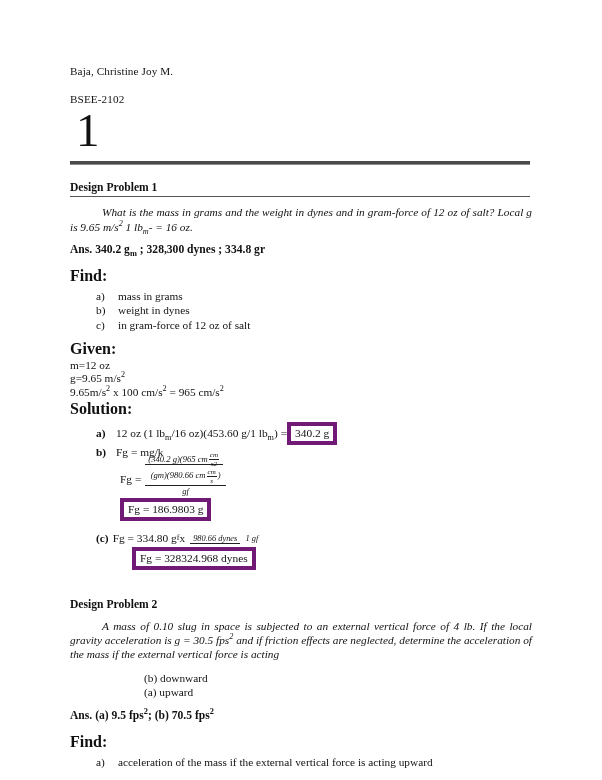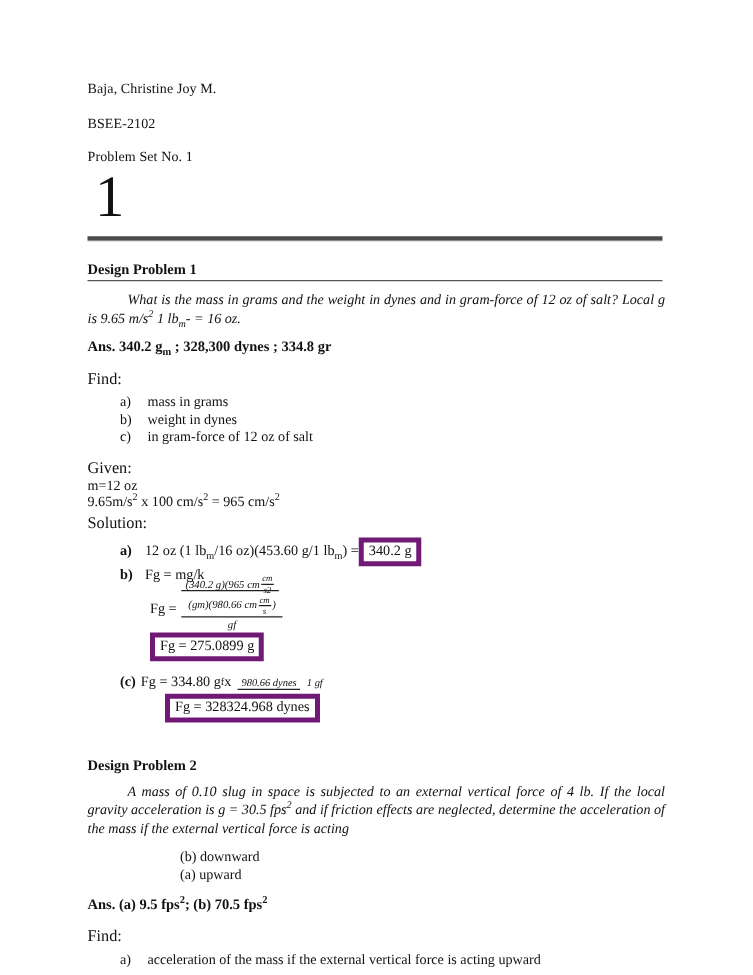--- a/index.html
+++ b/index.html
@@ -81,22 +81,22 @@
     content: "";
     display: inline-block;
     width: 32px;
   }
   .ans {
     font-size: 11.6px;
     font-weight: bold;
     margin: 0 0 11px 0;
   }
   .label-bold {
-    font-size: 13px;
-    font-weight: normal;
+    font-size: 16px;
+    font-weight: bold;
     margin: 0 0 4px 0;
   }
   ol.alpha {
     margin: 0 0 8px 0;
     padding: 0 0 0 48px;
     list-style: none;
   }
   ol.alpha li {
     font-size: 11.3px;
     line-height: 14.2px;
@@ -208,21 +208,20 @@
   }
 </style>
 </head>
 <body>
 
 <div class="page">
 
   <div>
     <p class="hdr-line">Baja, Christine Joy M.</p>
     <p class="hdr-line">BSEE-2102</p>
-    <p class="hdr-line">Problem Set No. 1</p>
   </div>
 
   <div class="chapter">
     <span class="chapter-num">1</span>
   </div>
 
   <hr class="rule-thick">
 
   <div class="section-head">Design Problem 1</div>
   <hr class="rule-thin">
@@ -233,20 +232,21 @@
 
   <div class="label-bold">Find:</div>
   <ol class="alpha">
     <li><span class="mk">a)</span><span>mass in grams</span></li>
     <li><span class="mk">b)</span><span>weight in dynes</span></li>
     <li><span class="mk">c)</span><span>in gram-force of 12 oz of salt</span></li>
   </ol>
 
   <div class="label-bold" style="margin-bottom:1px">Given:</div>
   <p class="given-line">m=12 oz</p>
+  <p class="given-line"><span>g=9.65 m/s</span><sup>2</sup></p>
   <p class="given-line"><span>9.65m/s</span><sup>2</sup><span> x  100 cm/s</span><sup>2</sup><span> = 965 cm/s</span><sup>2</sup></p>
 
   <div class="label-bold" style="margin-top:0px">Solution:</div>
 
   <div class="solution">
 
     <div class="sol-row">
       <span class="sol-mk">a)</span><span>12 oz (1 lb</span><sub>m</sub><span>/16 oz)(453.60 g/1 lb</span><sub>m</sub><span>) =</span><span class="boxed">340.2 g</span>
     </div>
 
@@ -259,21 +259,21 @@
       <span class="frac">
         <span class="num"><span>(340.2 g)(965 cm</span><span class="subfrac"><span class="n">cm</span><span class="d">s2</span></span></span>
         <span class="den">
           <span style="display:block;border-bottom:1px solid #222;padding-bottom:0px;"><span>(gm)(980.66 cm</span><span class="subfrac"><span class="n">cm</span><span class="d">s</span></span><span>)</span></span>
           <span style="display:block;">gf</span>
         </span>
       </span>
     </div>
 
     <div class="boxed-row">
-      <span class="boxed">Fg = 275.0899 g</span>
+      <span class="boxed">Fg = 186.9803 g</span>
     </div>
 
     <div class="gap-a"></div>
 
     <div class="c-row">
       <span class="mk">(c)</span>
         <span>Fg = 334.80 g</span>
         <sub>f</sub>
         <span> x</span>
       <span class="frac2">

